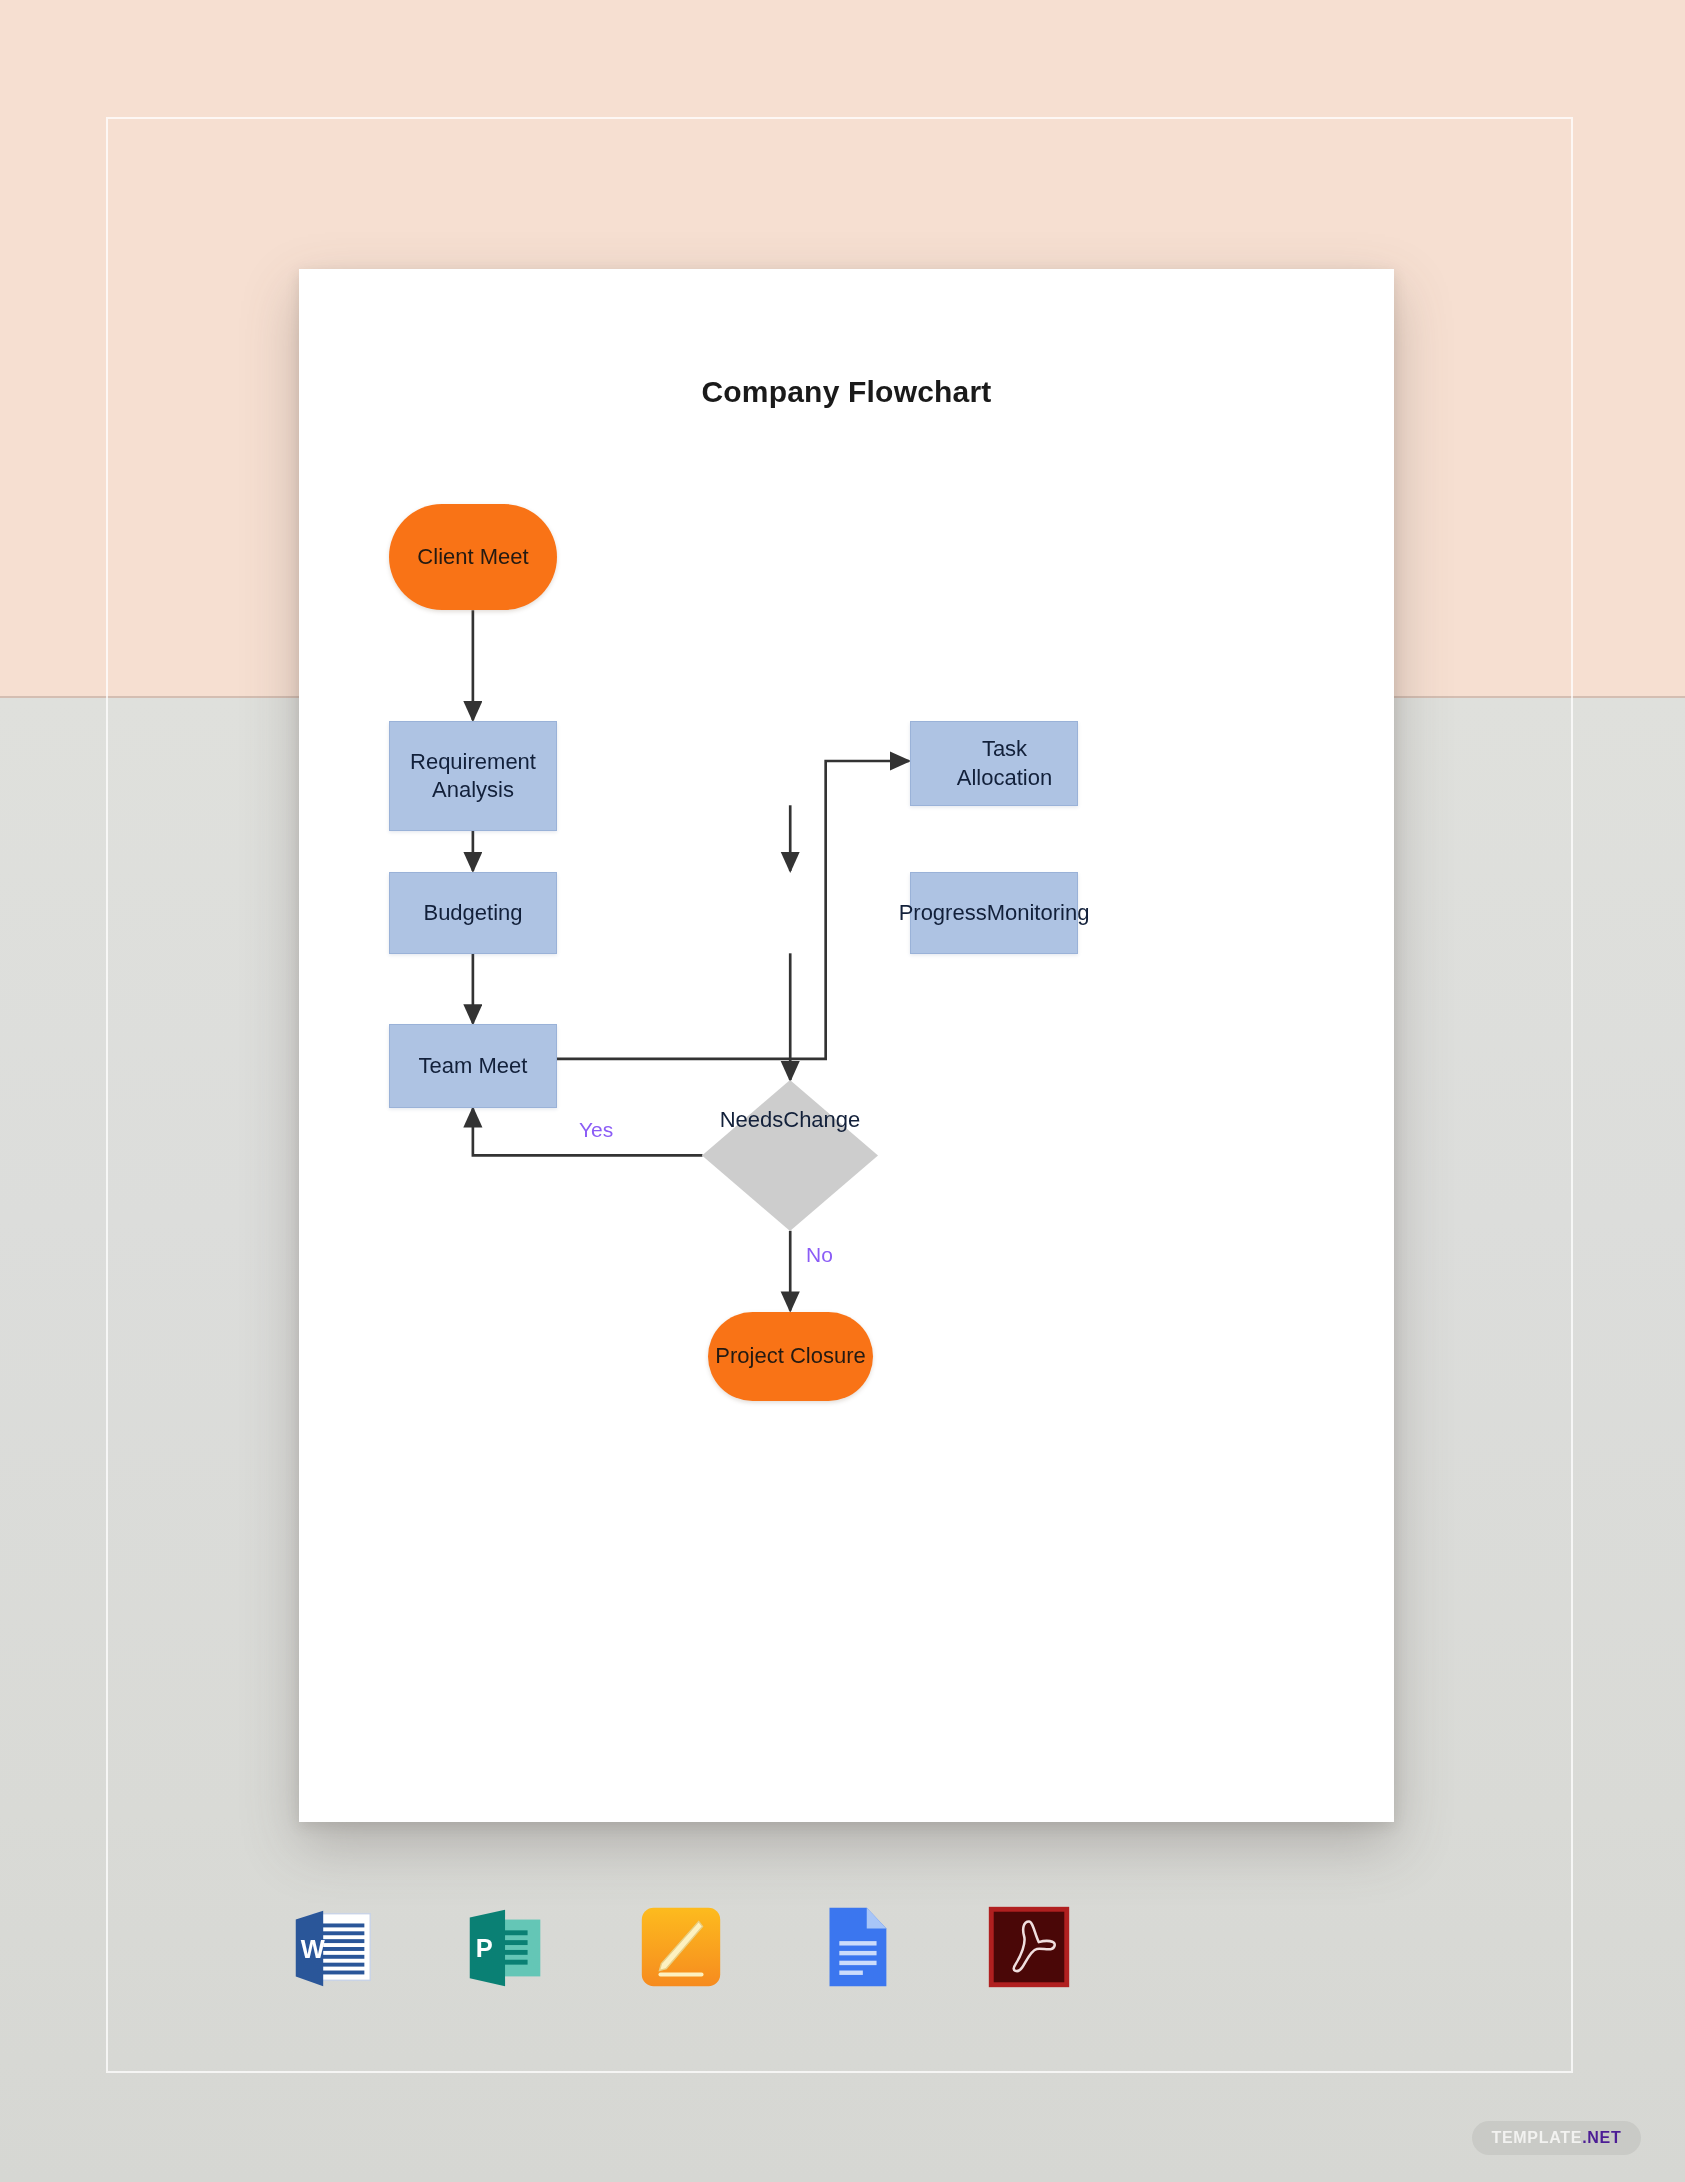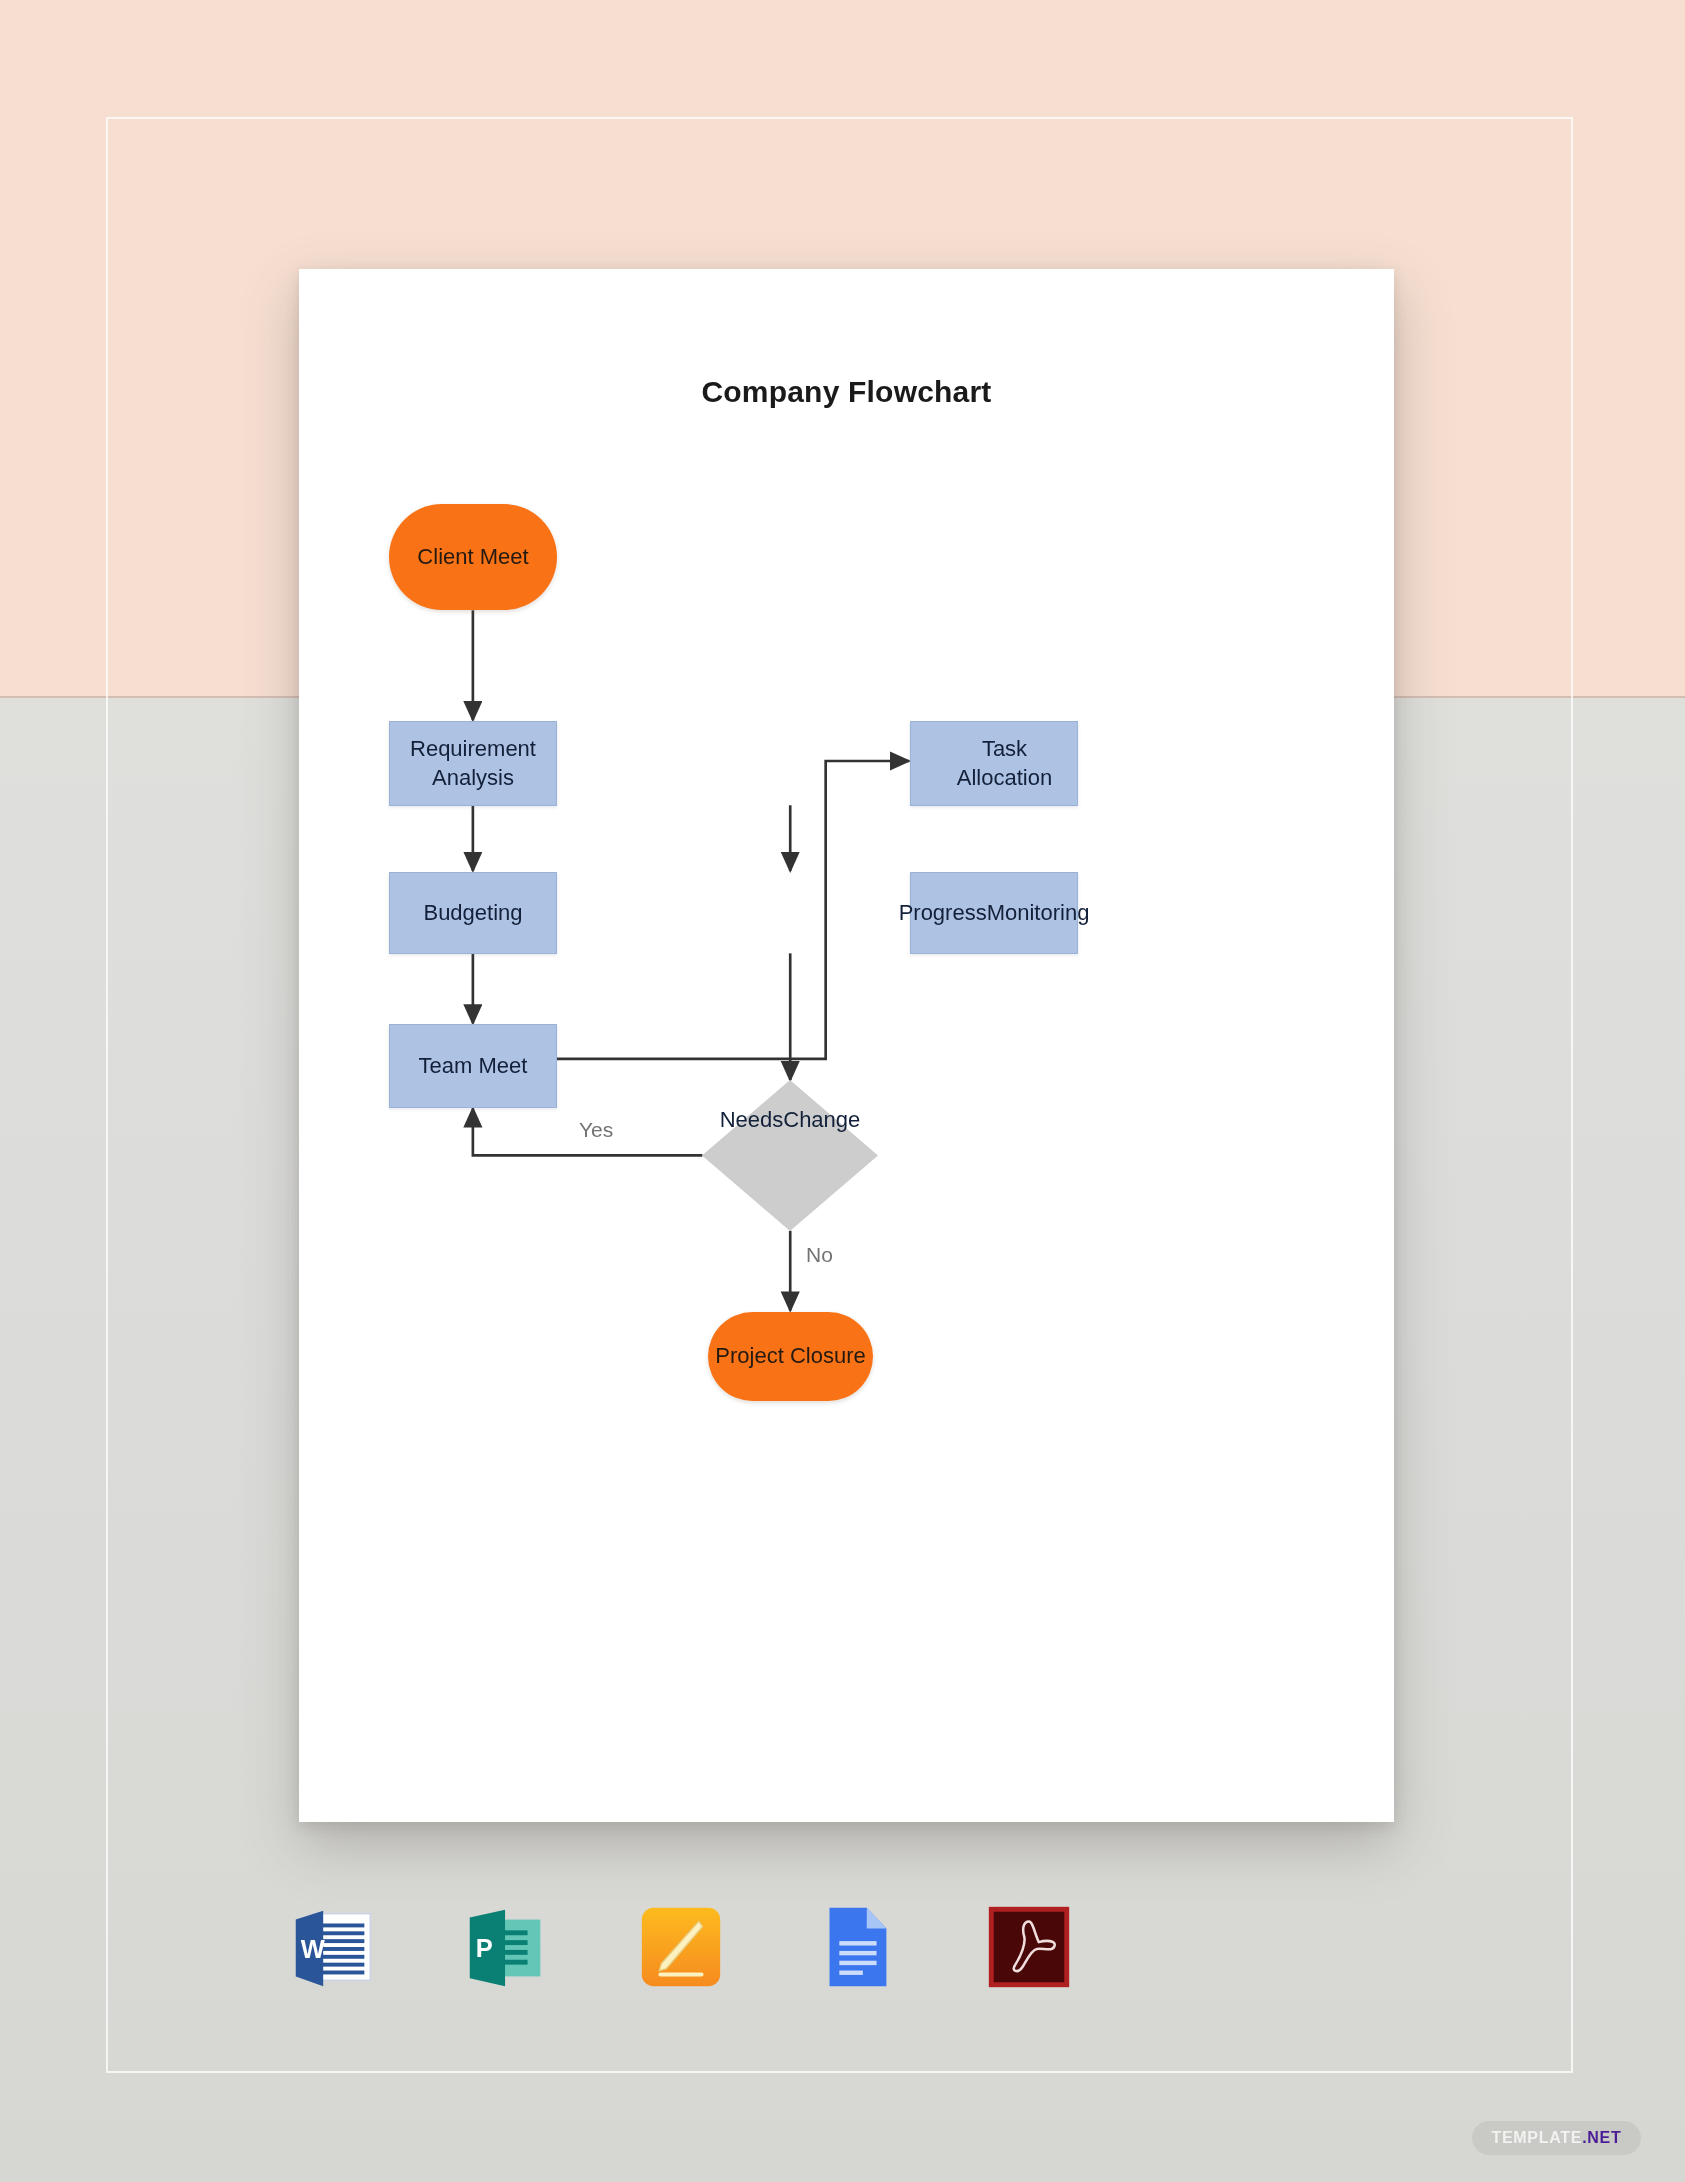--- a/index.html
+++ b/index.html
@@ -28,21 +28,21 @@
   .node{position:absolute;box-sizing:border-box;display:flex;align-items:center;
     justify-content:center;text-align:center;line-height:1.28;
     font-size:22px;color:#12203a;}
   .node.terminator{background:#f97316;border-radius:886px;color:#241a12;
     box-shadow:0 1.8px 4.4px rgba(120,95,75,.22);}
   .node.process{background:#aec3e3;border:0.9px solid #9ab2d8;
     box-shadow:0 1.8px 3.5px rgba(80,100,140,.16);}
   .node.decision-label{background:transparent;border:0;box-shadow:none;z-index:3;}
   .diamond{position:absolute;background:#cdcdcd;
     clip-path:polygon(50% 0,100% 50%,50% 100%,0 50%);}
-  .edge-label{position:absolute;font-size:21px;color:#737373;}
+  .edge-label{position:absolute;font-size:21px;color:#8b5cf6;}
   svg#wires{position:absolute;left:0;top:0;width:1095px;height:1553px;overflow:visible;}
 
   
   #formats{position:absolute;left:284px;top:1880px;width:736px;height:133px;
     display:flex;align-items:center;gap:76px;}
   .fmt{width:98px;height:98px;position:relative;}
   .fmt svg{display:block;width:98px;height:98px;}
 
   
   #watermark{position:absolute;left:1472px;top:2121px;
@@ -89,21 +89,21 @@
         <path d="M455,1000 L196,1000 L196,947"></path>
 
         <path d="M554,1085 L554,1175"></path>
       </g>
     </svg>
 
     <div class="node terminator" style="left:90px;top:235px;width:168px;height:106px;">
       <span>Client Meet</span>
     </div>
 
-    <div class="node process" style="left:90px;top:452px;width:168px;height:85px;flex-direction:column;">
+    <div class="node process" style="left:90px;top:452px;width:168px;height:110px;flex-direction:column;">
       <span>Requirement</span>
       <span>Analysis</span>
     </div>
 
     <div class="node process" style="left:90px;top:603px;width:168px;height:82px;">
       <span>Budgeting</span>
     </div>
 
     <div class="node process" style="left:90px;top:755px;width:168px;height:84px;">
       <span>Team Meet</span>

